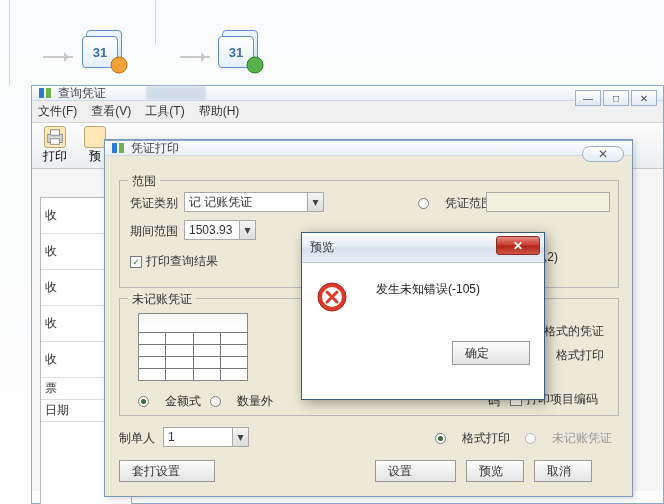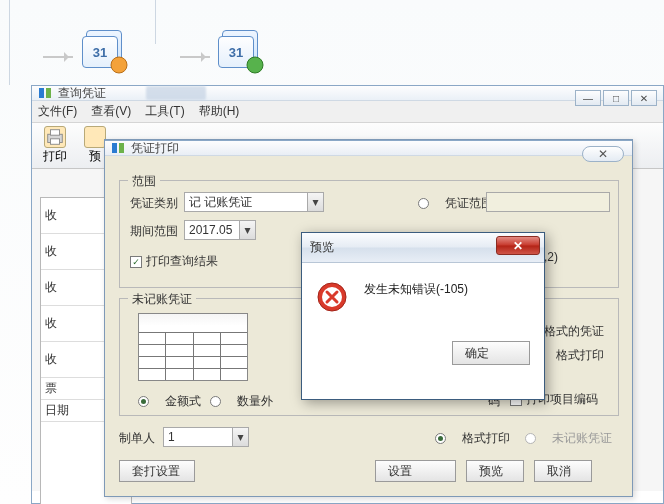--- a/index.html
+++ b/index.html
@@ -42,21 +42,21 @@
 .rad .dot.on:after{content:"";width:5px;height:5px;border-radius:50%;background:#3a6b3a}
 .btn{height:22px;border:1px solid #9a9a9a;background:linear-gradient(#fdfdfd,#e4e4e4);display:flex;align-items:center;padding:2px 12px;color:#333}
 .grid-prev{width:110px;height:68px;border:1px solid #888;background:linear-gradient(#f5f5f5 0%,#fff 18%,#fff 100%);position:relative}
 .grid-prev .rows{position:absolute;left:0;right:0;top:18px;bottom:0;display:flex;flex-direction:column}
 .grid-prev .rows div{flex:1;border-top:1px solid #777;display:flex}
 .grid-prev .rows div span{flex:1;border-right:1px solid #777}
 .grid-prev .rows div span:last-child{border-right:none}
 .err-dlg{position:absolute;left:301px;top:232px;width:244px;height:168px;border:1px solid #3b5c7e;background:#fff;box-shadow:3px 3px 12px rgba(0,0,0,.35);z-index:50}
 .err-dlg .tb{height:30px;background:linear-gradient(#fbfcfe,#e6ecf4 48%,#d6e0ec 52%,#e8eef6);border-bottom:1px solid #b8c6d6;display:flex;align-items:center;padding:0 8px;color:#333;position:relative}
 .err-dlg .xbtn{position:absolute;right:4px;top:3px;width:44px;height:19px;background:linear-gradient(#e48b84,#c73a2d 48%,#b32316 52%,#cf5548);border:1px solid #8a2c22;border-radius:3px;display:flex;align-items:center;justify-content:center;color:#fff;font-weight:bold}
-.err-dlg .body{padding:18px 14px;display:flex;align-items:flex-start;gap:16px}
+.err-dlg .body{padding:18px 14px;display:flex;align-items:flex-start;gap:28px}
 .err-dlg .bb{display:flex;justify-content:flex-end;padding:10px 14px}
 .err-ic{width:32px;height:32px}
 svg{display:block}
 </style>
 </head>
 <body>
 
 <div class="desktop">
   <div class="desk-arrow" style="left:43px;top:56px"></div>
   <div class="desk-arrow" style="left:180px;top:56px"></div>
@@ -147,21 +147,21 @@
       <div class="rad" style="position:absolute;left:298px;top:14px">
         <span class="dot"></span>
         <span>凭证范围</span>
       </div>
       <div class="combo" style="position:absolute;left:366px;top:11px;width:124px;background:#f1efde">
           <span class="ct"></span>
         </div>
 
       <span class="lbl" style="position:absolute;left:10px;top:42px">期间范围</span>
       <div class="combo" style="position:absolute;left:64px;top:39px;width:72px">
-        <span class="ct">2017.05</span>
+        <span class="ct">1503.93</span>
         <span class="arr">▾</span>
       </div>
       <span class="lbl" style="position:absolute;left:340px;top:68px">范围 (如:1,5,7-9,2)</span>
 
       <div class="chk" style="position:absolute;left:10px;top:72px">
         <span class="box">✓</span>
         <span>打印查询结果</span>
       </div>
     </div>
 
@@ -220,21 +220,21 @@
     </div>
     <div class="rad" style="position:absolute;left:330px;top:290px">
       <span class="dot on"></span>
       <span>格式打印</span>
     </div>
     <div class="rad" style="position:absolute;left:420px;top:290px;color:#9a9a9a">
       <span class="dot" style="border-color:#b5b5b5"></span>
       <span>未记账凭证</span>
     </div>
 
-    <div class="btn" style="position:absolute;left:14px;top:320px;width:76px">
+    <div class="btn" style="position:absolute;left:14px;top:320px;width:96px">
         <span>套打设置</span>
       </div>
     <div class="btn" style="position:absolute;right:176px;top:320px;width:81px">
         <span>设置</span>
       </div>
     <div class="btn" style="position:absolute;right:108px;top:320px;width:58px">
         <span>预览</span>
       </div>
     <div class="btn" style="position:absolute;right:40px;top:320px;width:58px">
         <span>取消</span>

